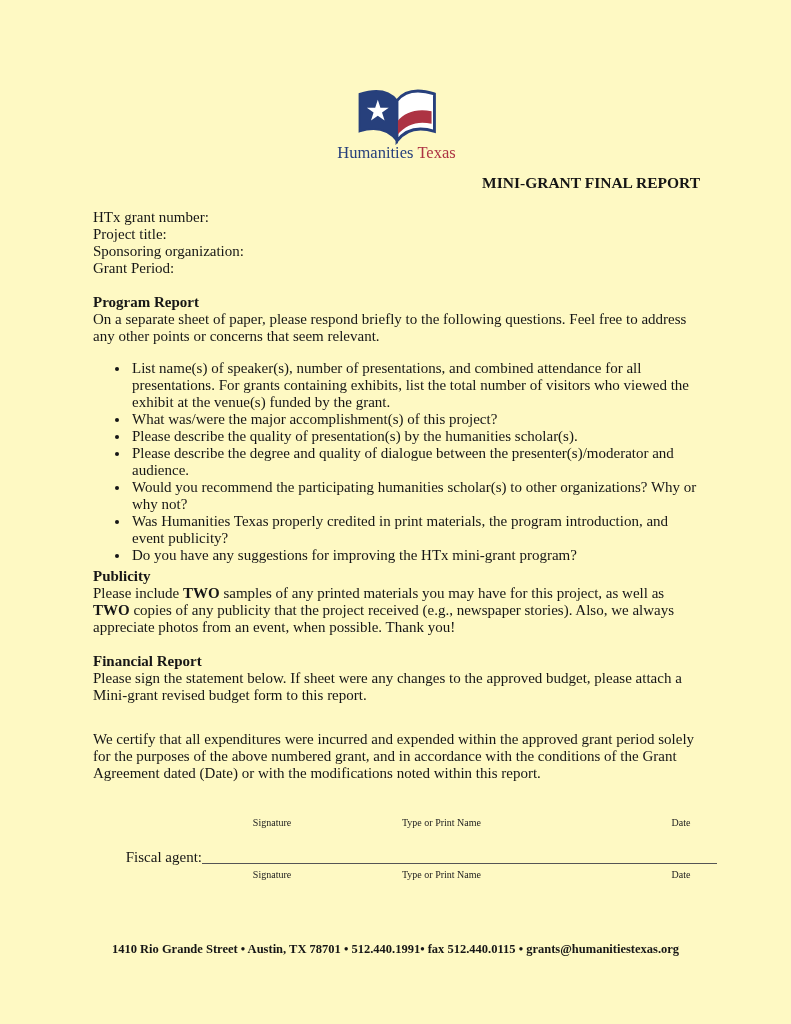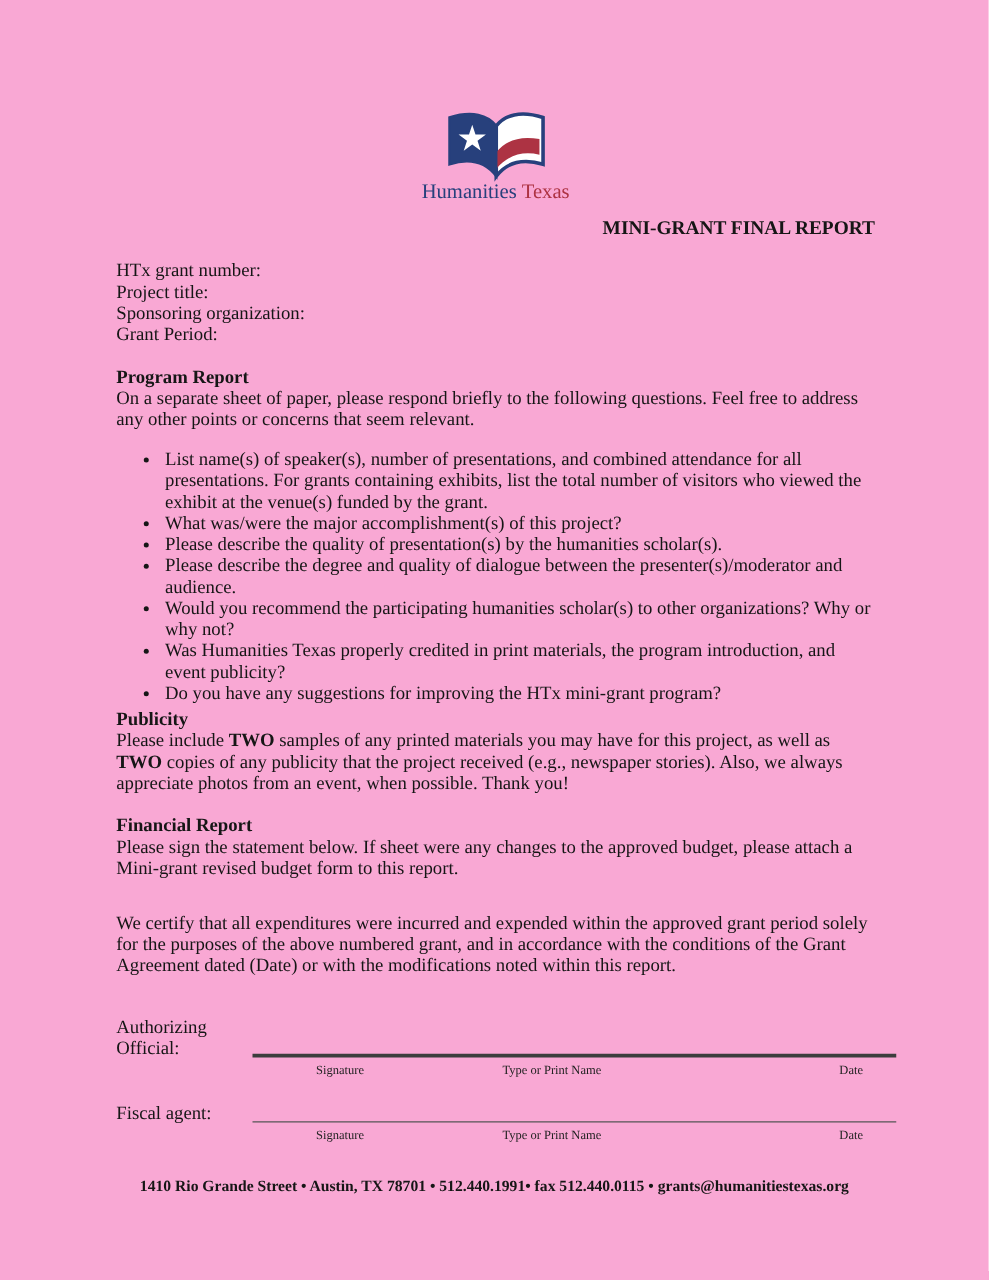--- a/index.html
+++ b/index.html
@@ -1,19 +1,19 @@
 <!DOCTYPE html>
 <html style="--navy: #27407C; --red: #AD3343;"><head>
 <meta charset="utf-8">
 <style>
   html,body { margin:0; padding:0; background:#ffffff; }
   .page {
     position:relative;
     width:791px; height:1024px;
-    background:#f9a8d4;
+    background:#fef9c3;
     font-family:"Liberation Serif","DejaVu Serif",serif;
     font-size:15px; line-height:17px;
     color:#161616;
     box-sizing:border-box;
     padding:88px 91px 0 93px;
     overflow:hidden;
   }
   .logo-block { text-align:center; }
   .logo-book { display:block; margin:0 auto; }
   .logo-text { font-size:16.5px; line-height:18px; margin-top:-2px; }
@@ -34,21 +34,21 @@
   .sig-section { position:absolute; top:814px; left:93px; right:74px; }
   .sig-row { display:flex; align-items:flex-end; }
   .sig-row-label { flex:none; width:109px; }
   .sig-line { flex:1; border-bottom:3px solid #3d3d3d; margin-bottom:2px; }
   .sig-line.thin { border-bottom-width:1px; border-bottom-color:#555; }
   .sig-sublabels { position:relative; margin-left:109px; height:13px; font-size:10px; color:#222; }
   .sig-sublabels span { position:absolute; transform:translateX(-50%); white-space:nowrap; }
   .sub-signature { left:13.6%; }
   .sub-printname { left:46.5%; }
   .sub-date { left:93%; }
-  .sig-row-2 { margin-top:22px; }
+  .sig-row-2 { margin-top:22px;text-align:right; }
   .footer {
     position:absolute; top:941px; left:0; right:0;
     text-align:center; font-weight:bold; font-size:12.5px;
   }
 </style>
 </head>
 <body>
 
 <div class="page">
 
@@ -93,24 +93,20 @@
   </div>
 
   <div class="fin-section">
     <div class="section-heading">Financial Report</div>
     <p class="para">Please sign the statement below. If sheet were any changes to the approved budget, please attach a Mini-grant revised budget form to this report.</p>
   </div>
 
   <p class="certification">We certify that all expenditures were incurred and expended within the approved grant period solely for the purposes of the above numbered grant, and in accordance with the conditions of the Grant Agreement dated (Date) or with the modifications noted within this report.</p>
 
   <div class="sig-section">
-    <div class="sig-row">
-      <span class="sig-row-label">Authorizing Official:</span>
-      <span class="sig-line"></span>
-    </div>
     <div class="sig-sublabels">
       <span class="sub-signature">Signature</span>
       <span class="sub-printname">Type or Print Name</span>
       <span class="sub-date">Date</span>
     </div>
 
     <div class="sig-row sig-row-2">
       <span class="sig-row-label">Fiscal agent:</span>
       <span class="sig-line thin"></span>
     </div>

